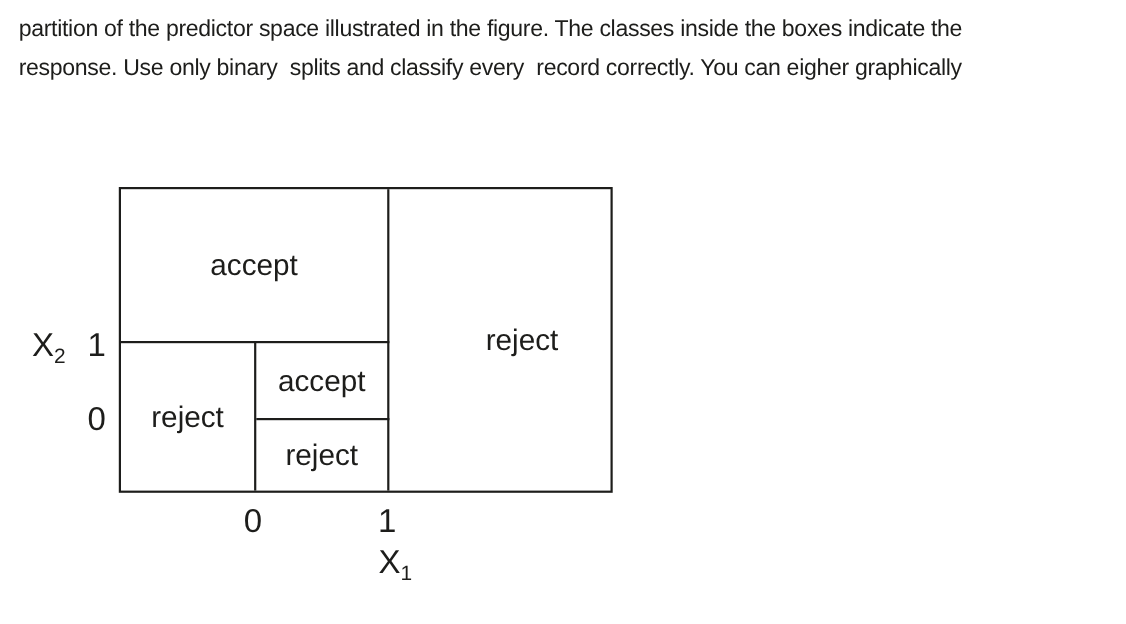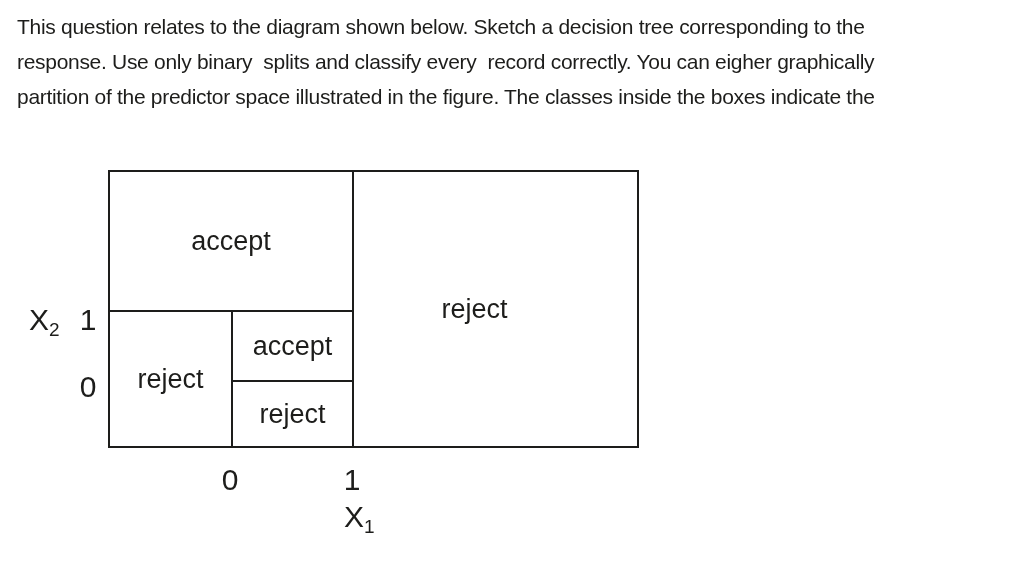--- a/index.html
+++ b/index.html
@@ -28,21 +28,21 @@
     letter-spacing: -0.3px;
     line-height: 35px;
     color: #1d1d1b;
   }
 
   
   .plot {
     position: absolute;
     left: 108px;
     top: 170px;
-    width: 531px;
+    width: 449px;
     height: 278px;
     border: 2px solid #1d1d1b;
     box-sizing: border-box;
     background: #ffffff;
   }
   .cell {
     position: absolute;
     display: flex;
     align-items: center;
     justify-content: center;
@@ -58,42 +58,41 @@
   .iline { position: absolute; background: #1d1d1b; }
   .vline-x1-1 { left: 242px; top: 0;     width: 2px;   height: 274px; }
   .hline-x2-1 { left: 0;     top: 138px; width: 244px; height: 2px;   }
   .vline-x1-0 { left: 121px; top: 138px; width: 2px;   height: 136px; }
   .hline-x2-0 { left: 123px; top: 208px; width: 121px; height: 2px;   }
 
   
   .axis {
     position: absolute;
     font-size: 30px;
-    line-height: 42px;
+    line-height: 32px;
     color: #1d1d1b;
   }
   .axis .subscript {
     font-size: 19px;
     vertical-align: -6px;
     letter-spacing: 0;
   }
   .ylabel  { left: 29px;  top: 299px; }
   .ytick-1 { left: 76px;  top: 299px; width: 24px; text-align: center; }
   .ytick-0 { left: 76px;  top: 366px; width: 24px; text-align: center; }
   .xtick-0 { left: 210px; top: 459px; width: 40px; text-align: center; }
   .xtick-1 { left: 332px; top: 459px; width: 40px; text-align: center; }
   .xlabel  { left: 344px; top: 496px; }
 </style>
 </head>
 <body>
 
 <div class="question">
-  <div class="qline">This question relates to the diagram shown below. Sketch a decision tree corresponding to the</div>
+  <div class="qline">partition of the predictor space illustrated in the figure. The classes inside the boxes indicate the</div>
   <div class="qline">response. Use only binary  splits and classify every  record correctly. You can eigher graphically</div>
-  <div class="qline">partition of the predictor space illustrated in the figure. The classes inside the boxes indicate the</div>
 </div>
 
 <div class="plot">
 
   <div class="cell cell-top">
     <span>accept</span>
   </div>
   <div class="cell cell-left">
     <span>reject</span>
   </div>

